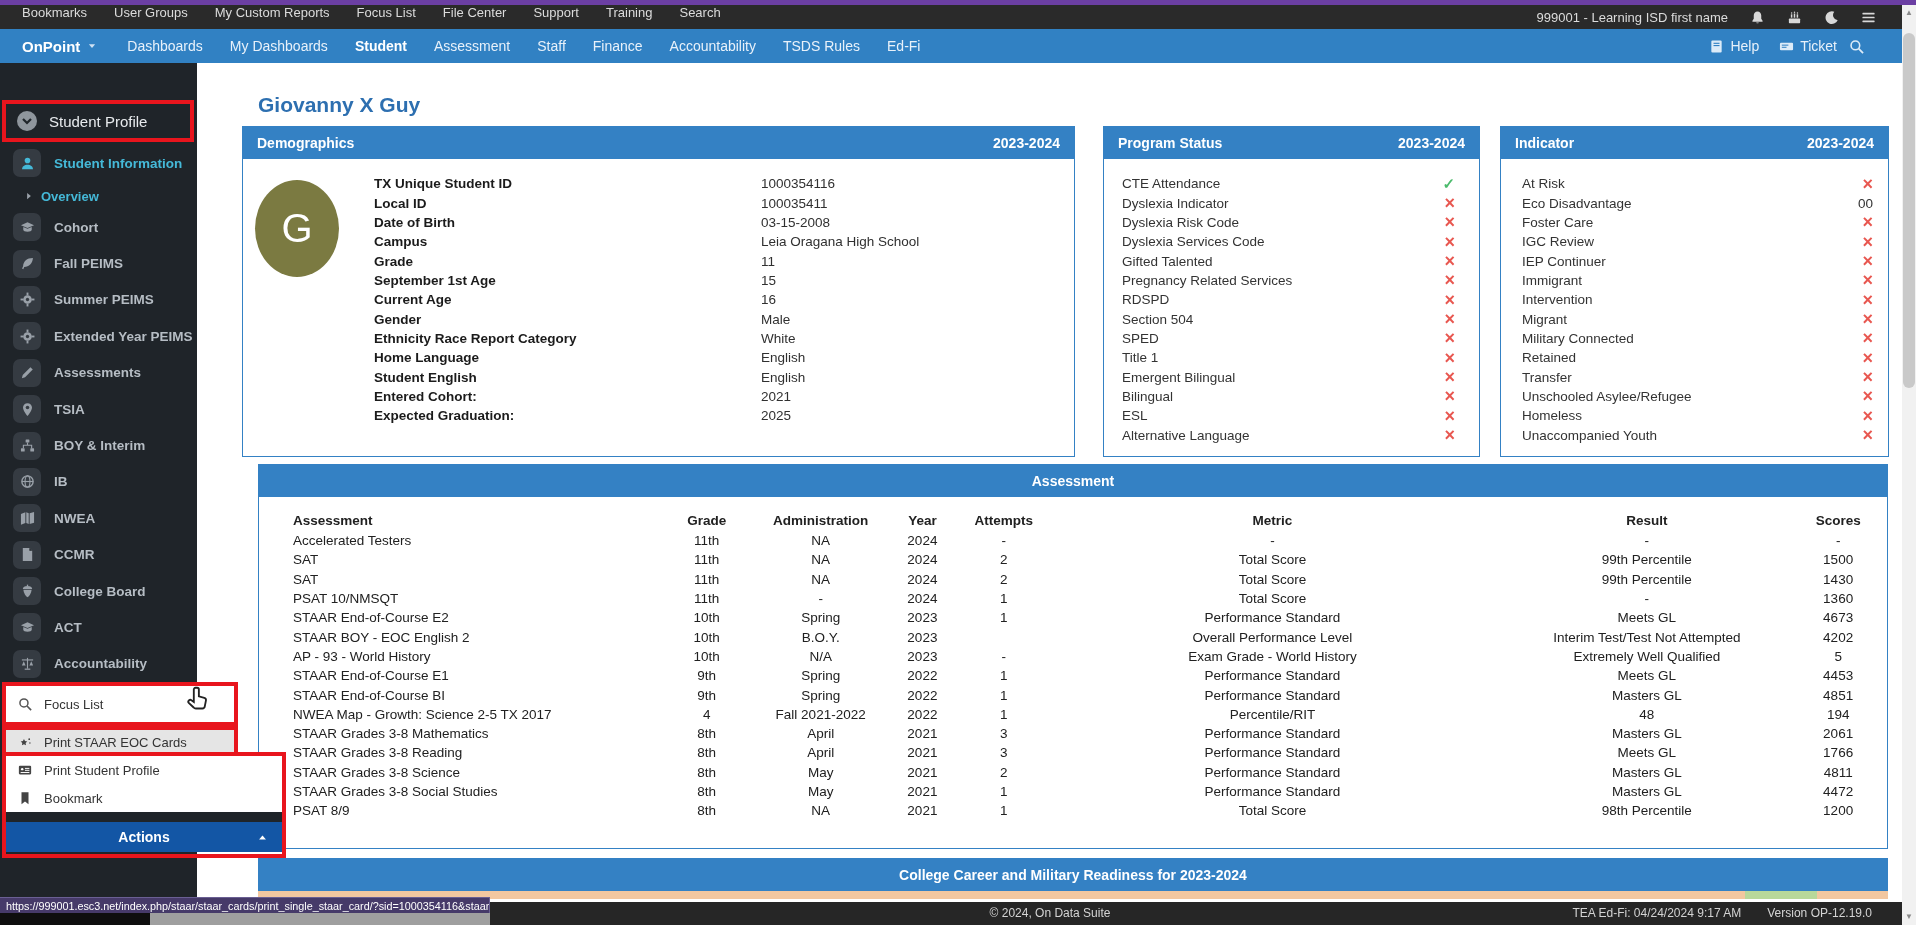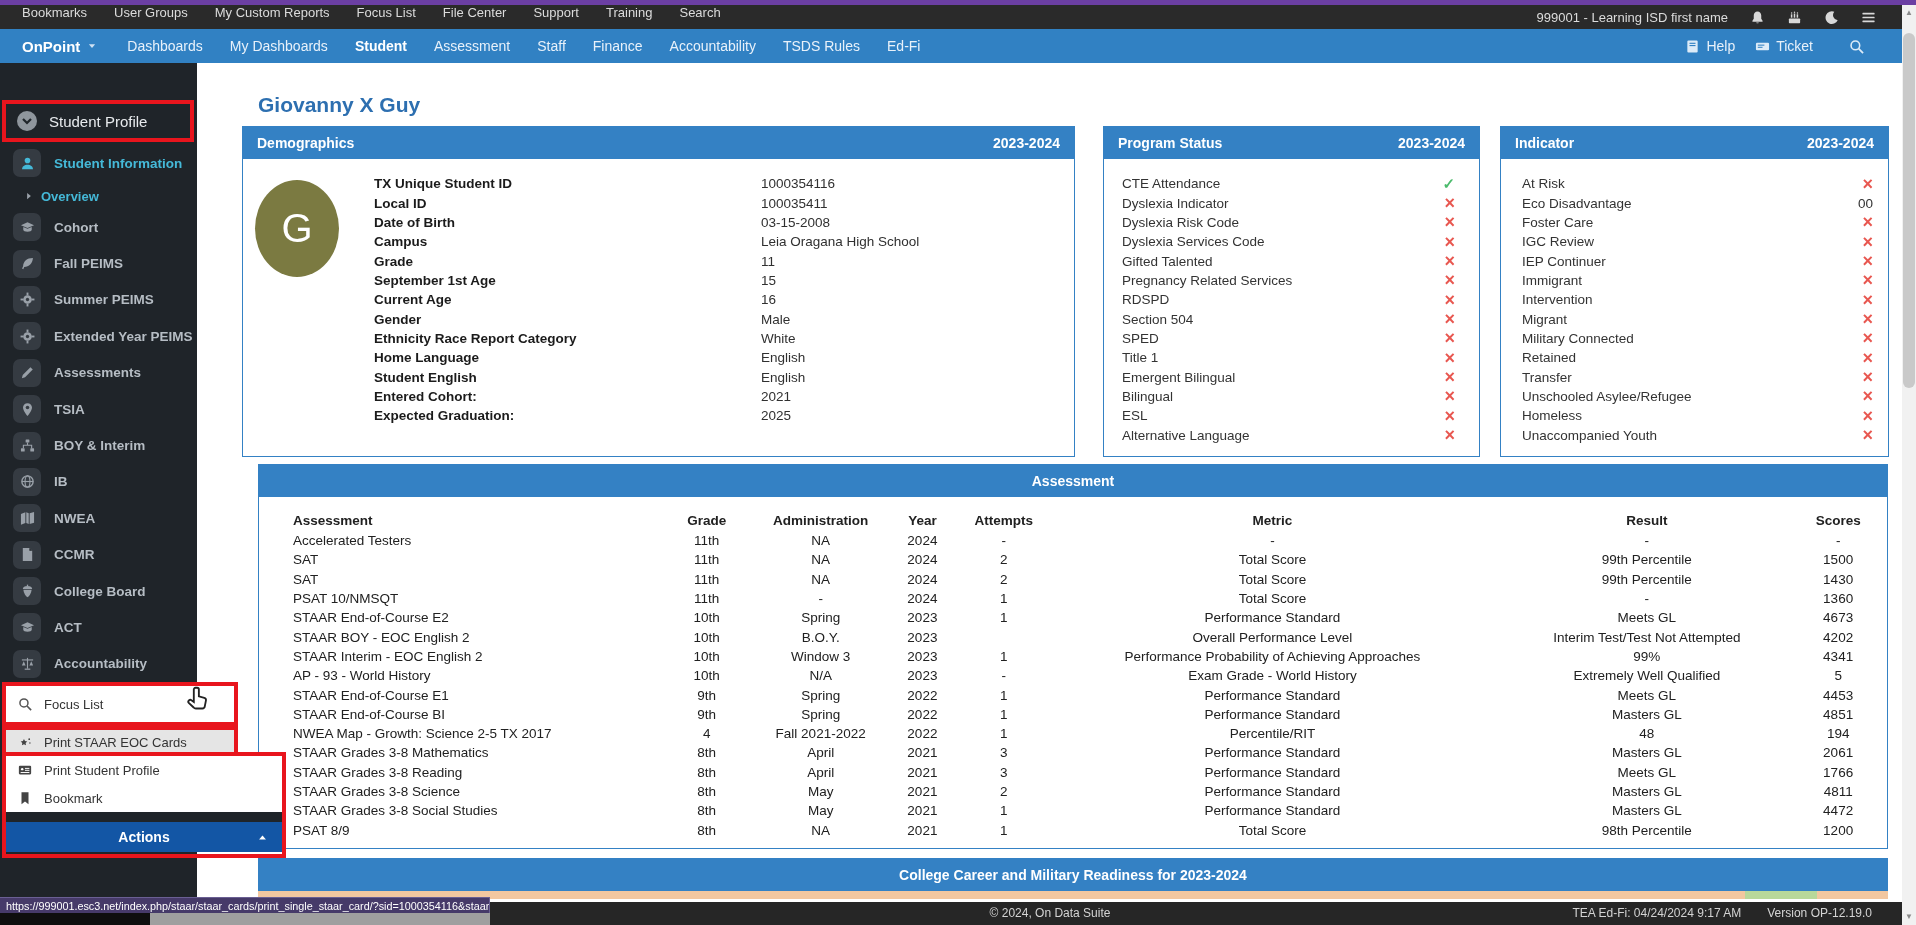--- a/index.html
+++ b/index.html
@@ -19,21 +19,21 @@
   .tb-ic{width:15px;height:15px;color:#d8d8d8}
 
   
   .navbar{position:absolute;left:0;top:29px;width:1916px;height:34px;background:#3181c3;display:flex;
           align-items:center;color:#e8f1fa;font-size:14px;z-index:5}
   .brand{display:flex;align-items:center;gap:7px;margin-left:22px;font-weight:bold;font-size:15px;color:#fff}
   .brand .ic{width:10px;height:10px;color:#cfe2f3}
   .nav-items{display:flex;gap:27px;margin-left:30px}
   .nav-item{white-space:nowrap}
   .nav-item.active{font-weight:bold;color:#fff}
-  .nav-right{display:flex;align-items:center;gap:36px;margin-right:52px}
+  .nav-right{display:flex;align-items:center;gap:12px;margin-right:52px}
   .nav-right .group{display:flex;align-items:center;gap:6px}
   .nav-right .ic{width:15px;height:15px;color:#dcebf8}
 
   
   .sidebar{position:absolute;left:0;top:63px;width:197px;height:862px;background:#1f2429;z-index:2}
   .red-box{box-sizing:border-box;border:4px solid #e8151d;position:absolute}
   .sp-header{left:2px;top:37px;width:192px;height:42px;display:flex;align-items:center;background:#1f2429}
   .sp-circle{width:20px;height:20px;border-radius:50%;background:#8f969d;margin-left:11px;display:flex;
              align-items:center;justify-content:center}
   .sp-circle .ic{width:20px;height:20px;color:#8f969d}
@@ -872,30 +872,20 @@
               <td>STAAR BOY - EOC English 2</td>
               <td>10th</td>
               <td>B.O.Y.</td>
               <td>2023</td>
               <td></td>
               <td>Overall Performance Level</td>
               <td>Interim Test/Test Not Attempted</td>
               <td>4202</td>
             </tr>
 
-            <tr>
-              <td>STAAR Interim - EOC English 2</td>
-              <td>10th</td>
-              <td>Window 3</td>
-              <td>2023</td>
-              <td>1</td>
-              <td>Performance Probability of Achieving Approaches</td>
-              <td>99%</td>
-              <td>4341</td>
-            </tr>
 
             <tr>
               <td>AP - 93 - World History</td>
               <td>10th</td>
               <td>N/A</td>
               <td>2023</td>
               <td>-</td>
               <td>Exam Grade - World History</td>
               <td>Extremely Well Qualified</td>
               <td>5</td>

